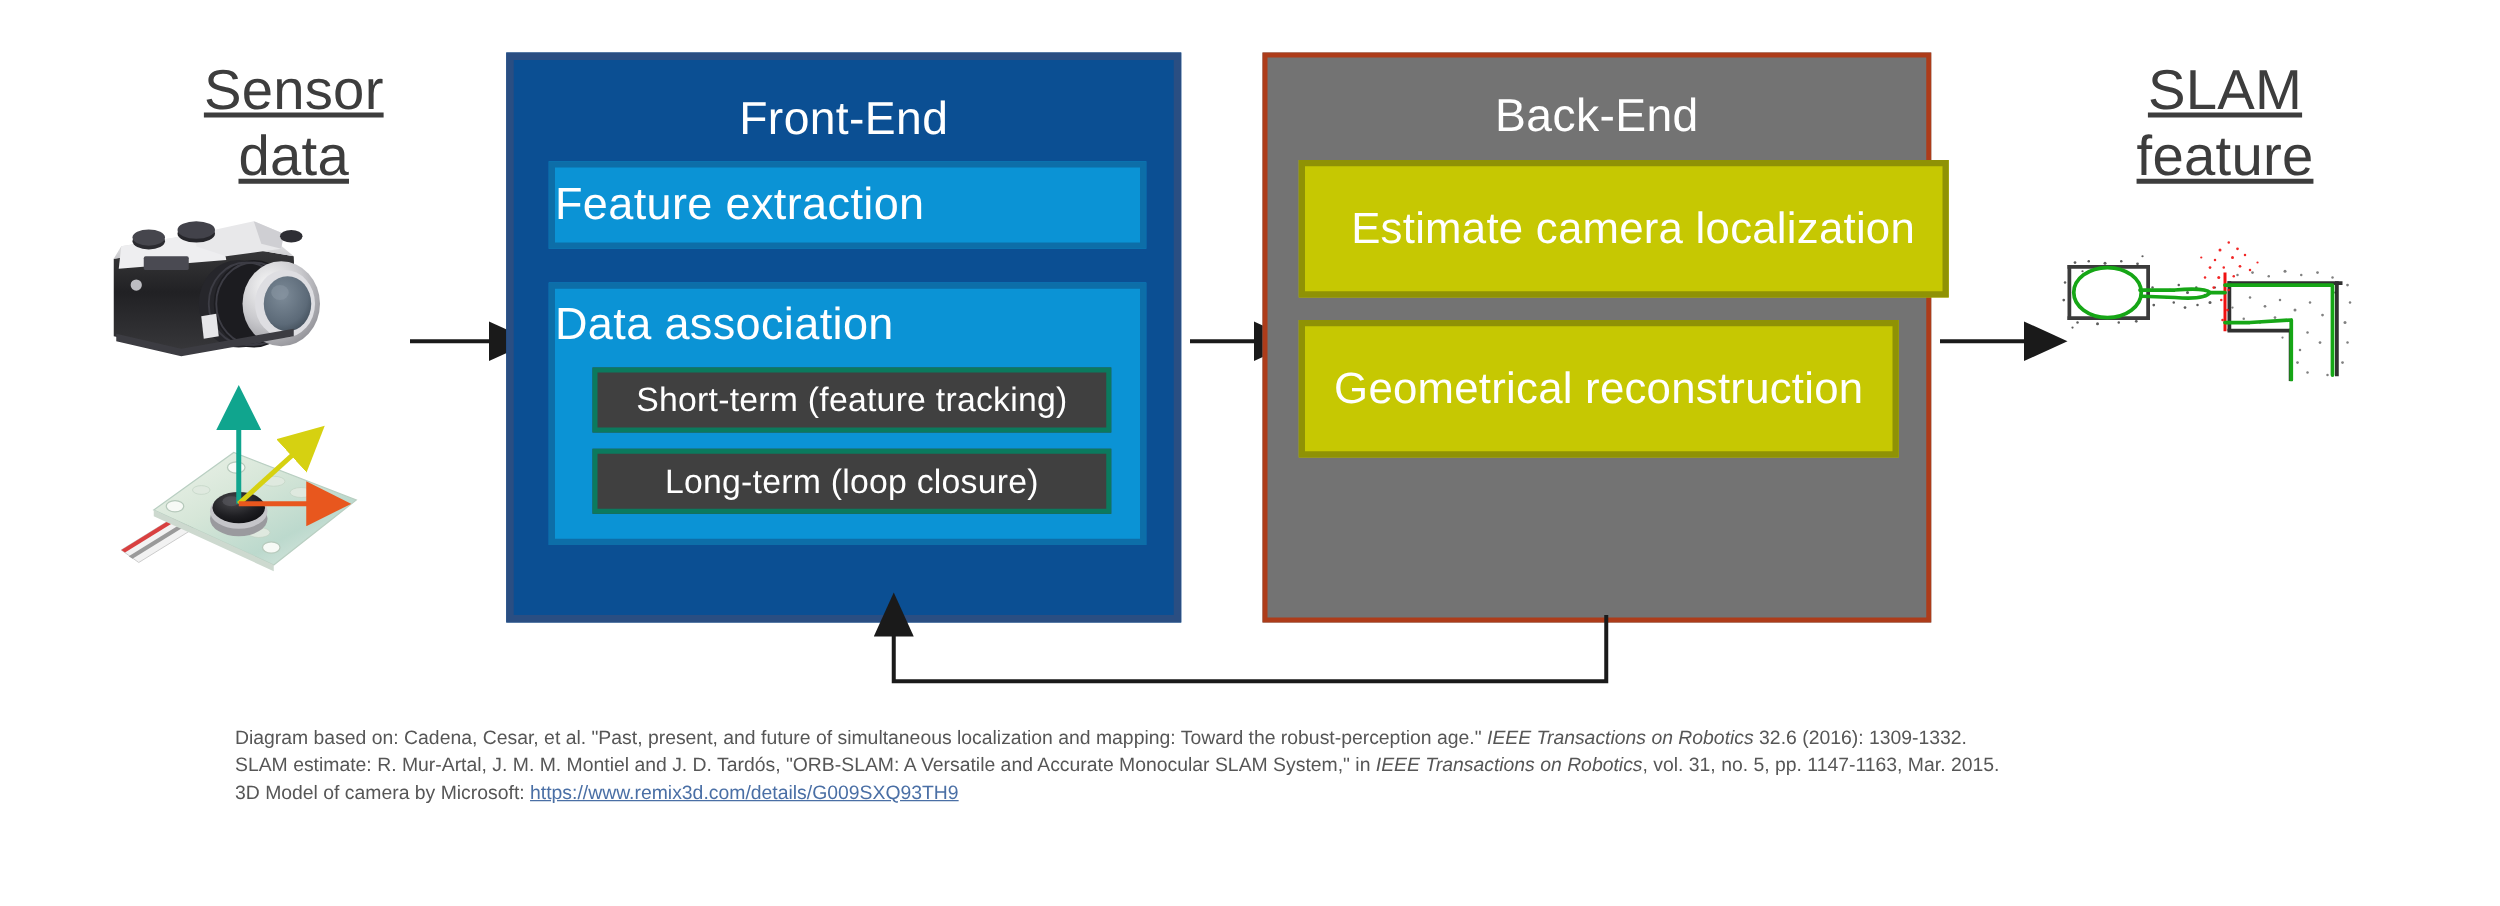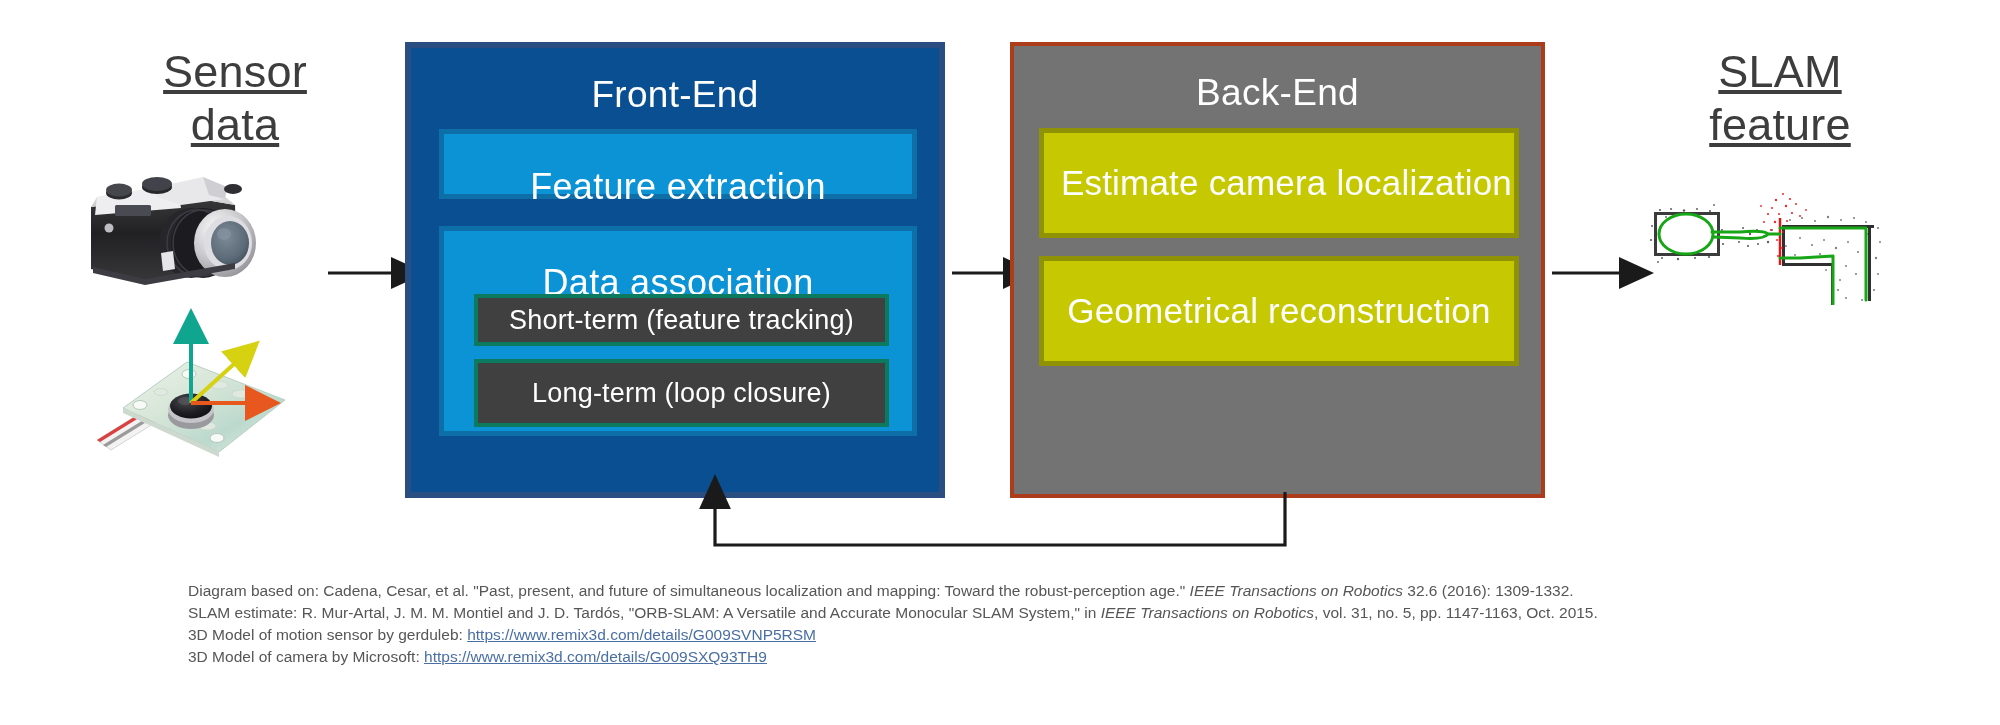--- a/index.html
+++ b/index.html
@@ -77,25 +77,23 @@
     left: 28px; top: 81px;
     width: 478px; height: 70px;
   }
   #data-association {
     left: 28px; top: 178px;
     width: 478px; height: 210px;
   }
   .panel-label {
     position: absolute;
     left: 0; right: 0;
-    text-align: center;
     color: #ffffff;
     font-weight: 300;
     letter-spacing: 0.3px;
-    margin-top: 24px;
   }
   #feature-extraction .panel-label {
     top: 8px;
     font-size: 36px;
   }
   #data-association .panel-label {
     top: 7px;
     font-size: 36px;
   }
 
@@ -107,41 +105,41 @@
     box-sizing: border-box;
     display: flex;
     align-items: center;
     justify-content: center;
     color: #ffffff;
     font-size: 27px;
     font-weight: 300;
     letter-spacing: 0.2px;
   }
   #chip-short-term { left: 30px; top: 63px;  width: 415px; height: 52px; }
-  #chip-long-term  { left: 30px; top: 128px; width: 415px; height: 68px; }
+  #chip-long-term  { left: 30px; top: 128px; width: 415px; height: 52px; }
 
   
   .be-panel {
     position: absolute;
     background: #c6c802;
     border: 5px solid #8f9205;
     box-sizing: border-box;
     display: flex;
     align-items: center;
     justify-content: center;
     text-align: center;
     color: #ffffff;
     font-size: 35px;
     font-weight: 300;
     line-height: 1.2;
     letter-spacing: 0.2px;
   }
   #estimate-camera-localization {
     left: 25px; top: 82px;
-    width: 480px; height: 110px; padding-left: 15px;
+    width: 520px; height: 110px; padding-left: 15px;
   }
   #geometrical-reconstruction {
     left: 25px; top: 210px;
     width: 480px; height: 110px;
   }
 
   
   .arrow-svg { position: absolute; overflow: visible; }
 
   
@@ -462,23 +460,20 @@
       <path d="M140 58 L226 58 L226 130"></path>
       <path d="M140 88 L160 88 L193 86 L193 134"></path>
     </g>
   </svg>
 
   <div id="footnotes">
     <div class="fn-line">
       <span>Diagram based on: Cadena, Cesar, et al. "Past, present, and future of simultaneous localization and mapping: Toward the robust-perception age." </span><i>IEEE Transactions on Robotics</i><span> 32.6 (2016): 1309-1332.</span>
     </div>
     <div class="fn-line">
-      <span>SLAM estimate: R. Mur-Artal, J. M. M. Montiel and J. D. Tardós, "ORB-SLAM: A Versatile and Accurate Monocular SLAM System," in </span><i>IEEE Transactions on Robotics</i><span>, vol. 31, no. 5, pp. 1147-1163, Oct. 2015.</span>
-    </div>
-    <div class="fn-line">
-      <span>3D Model of motion sensor by gerduleb: </span><a href="#">https://www.remix3d.com/details/G009SVNP5RSM</a>
+      <span>SLAM estimate: R. Mur-Artal, J. M. M. Montiel and J. D. Tardós, "ORB-SLAM: A Versatile and Accurate Monocular SLAM System," in </span><i>IEEE Transactions on Robotics</i><span>, vol. 31, no. 5, pp. 1147-1163, Mar. 2015.</span>
     </div>
     <div class="fn-line">
       <span>3D Model of camera by Microsoft: </span><a href="#">https://www.remix3d.com/details/G009SXQ93TH9</a>
     </div>
   </div>
 
 </div>
 
 </body></html>

